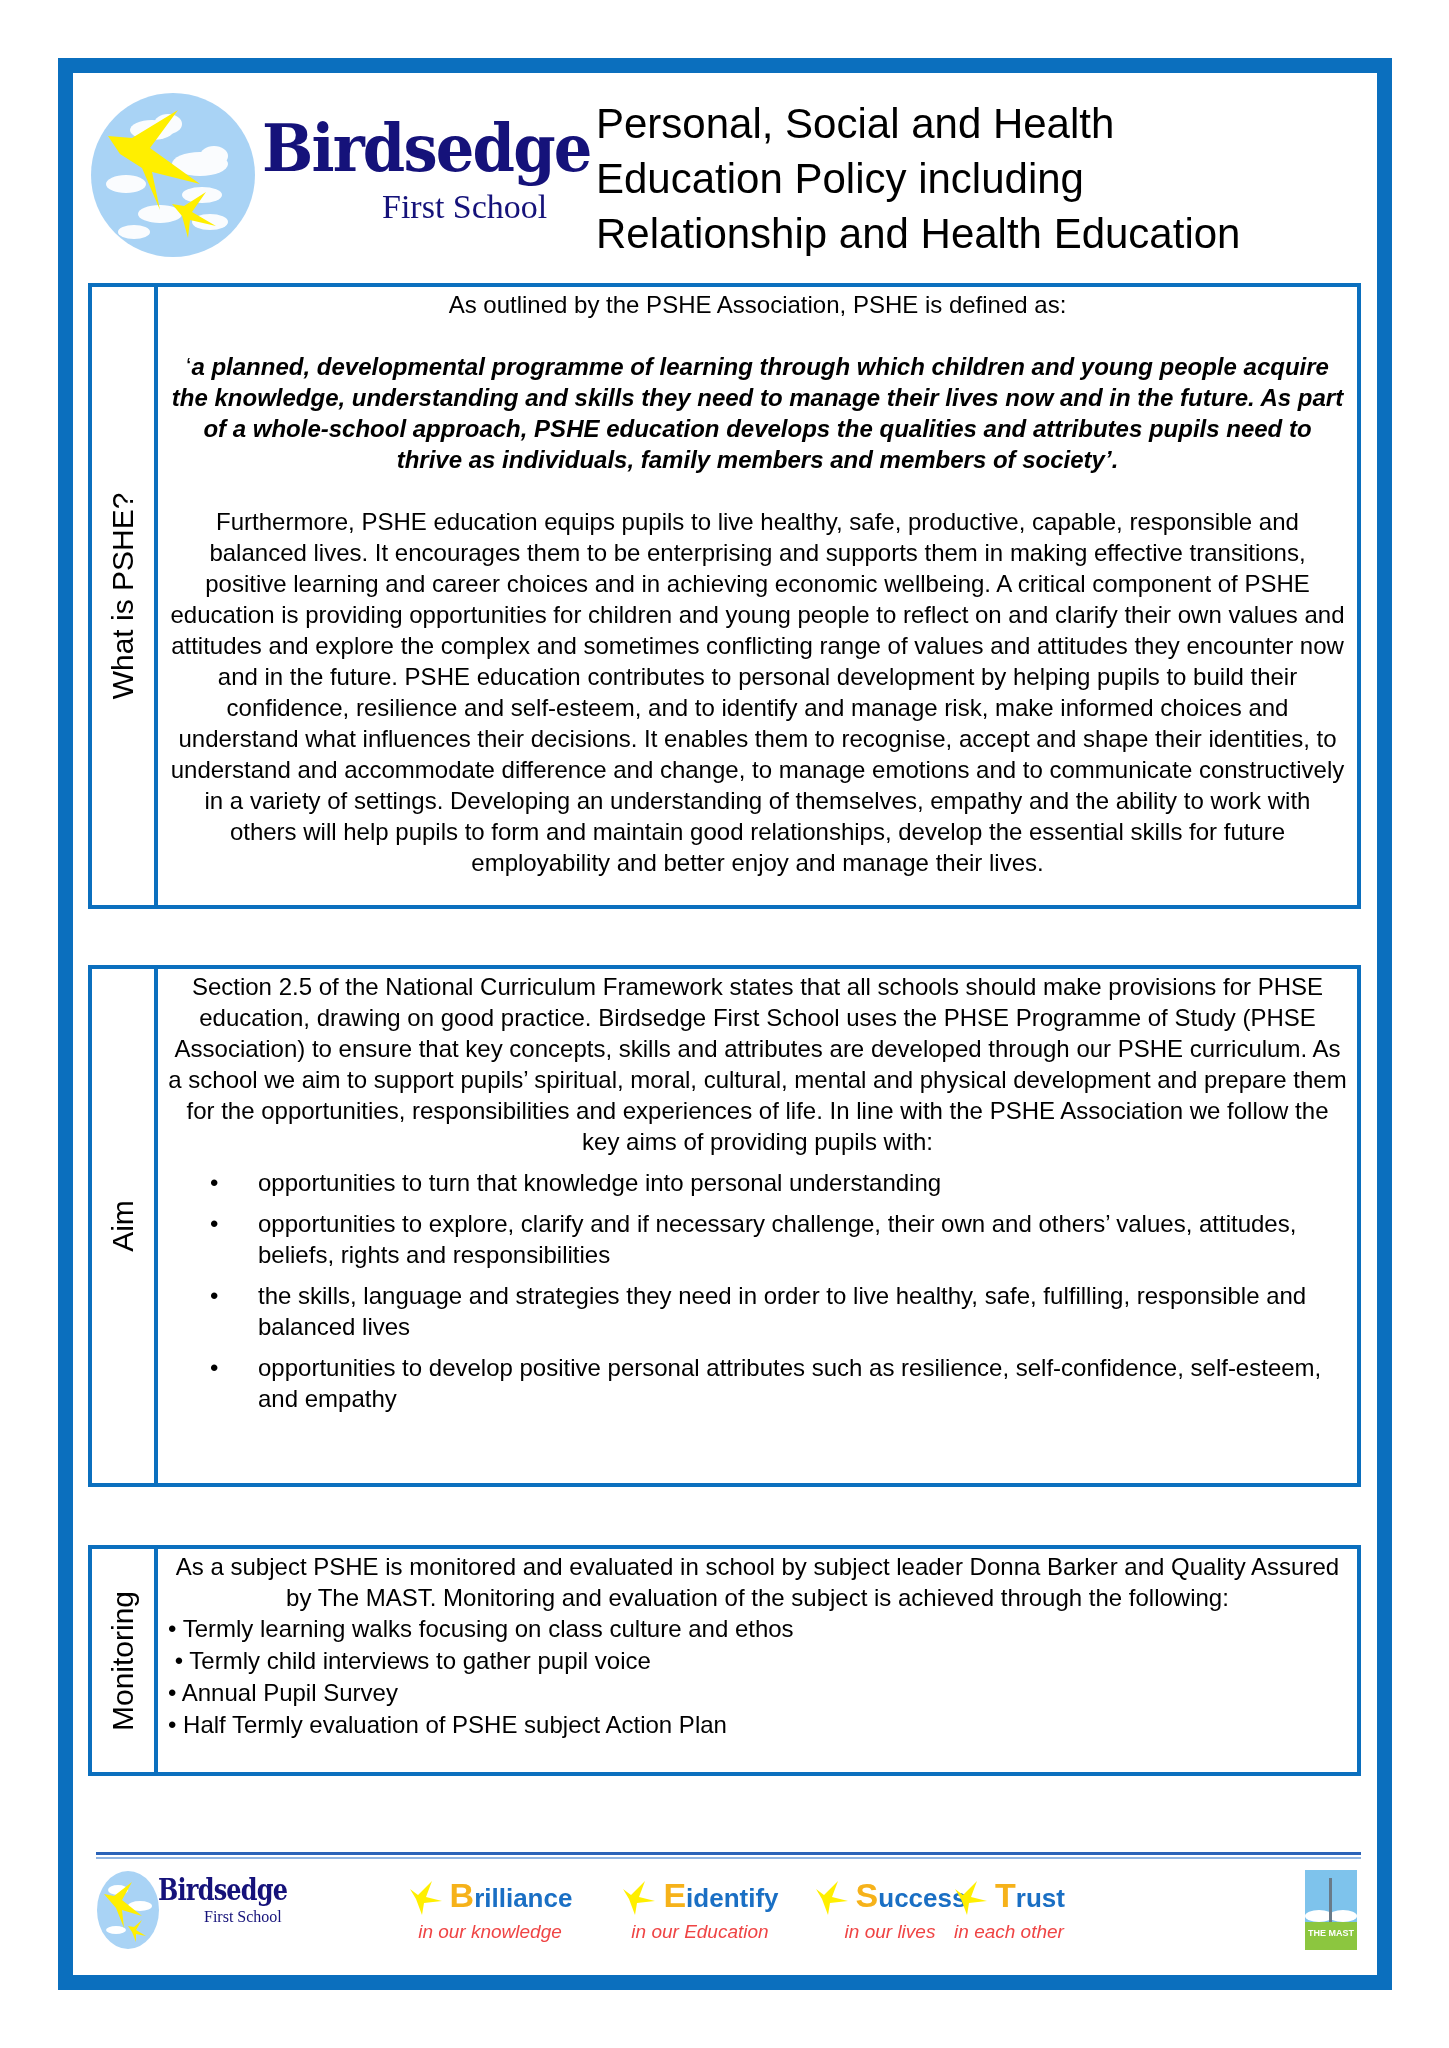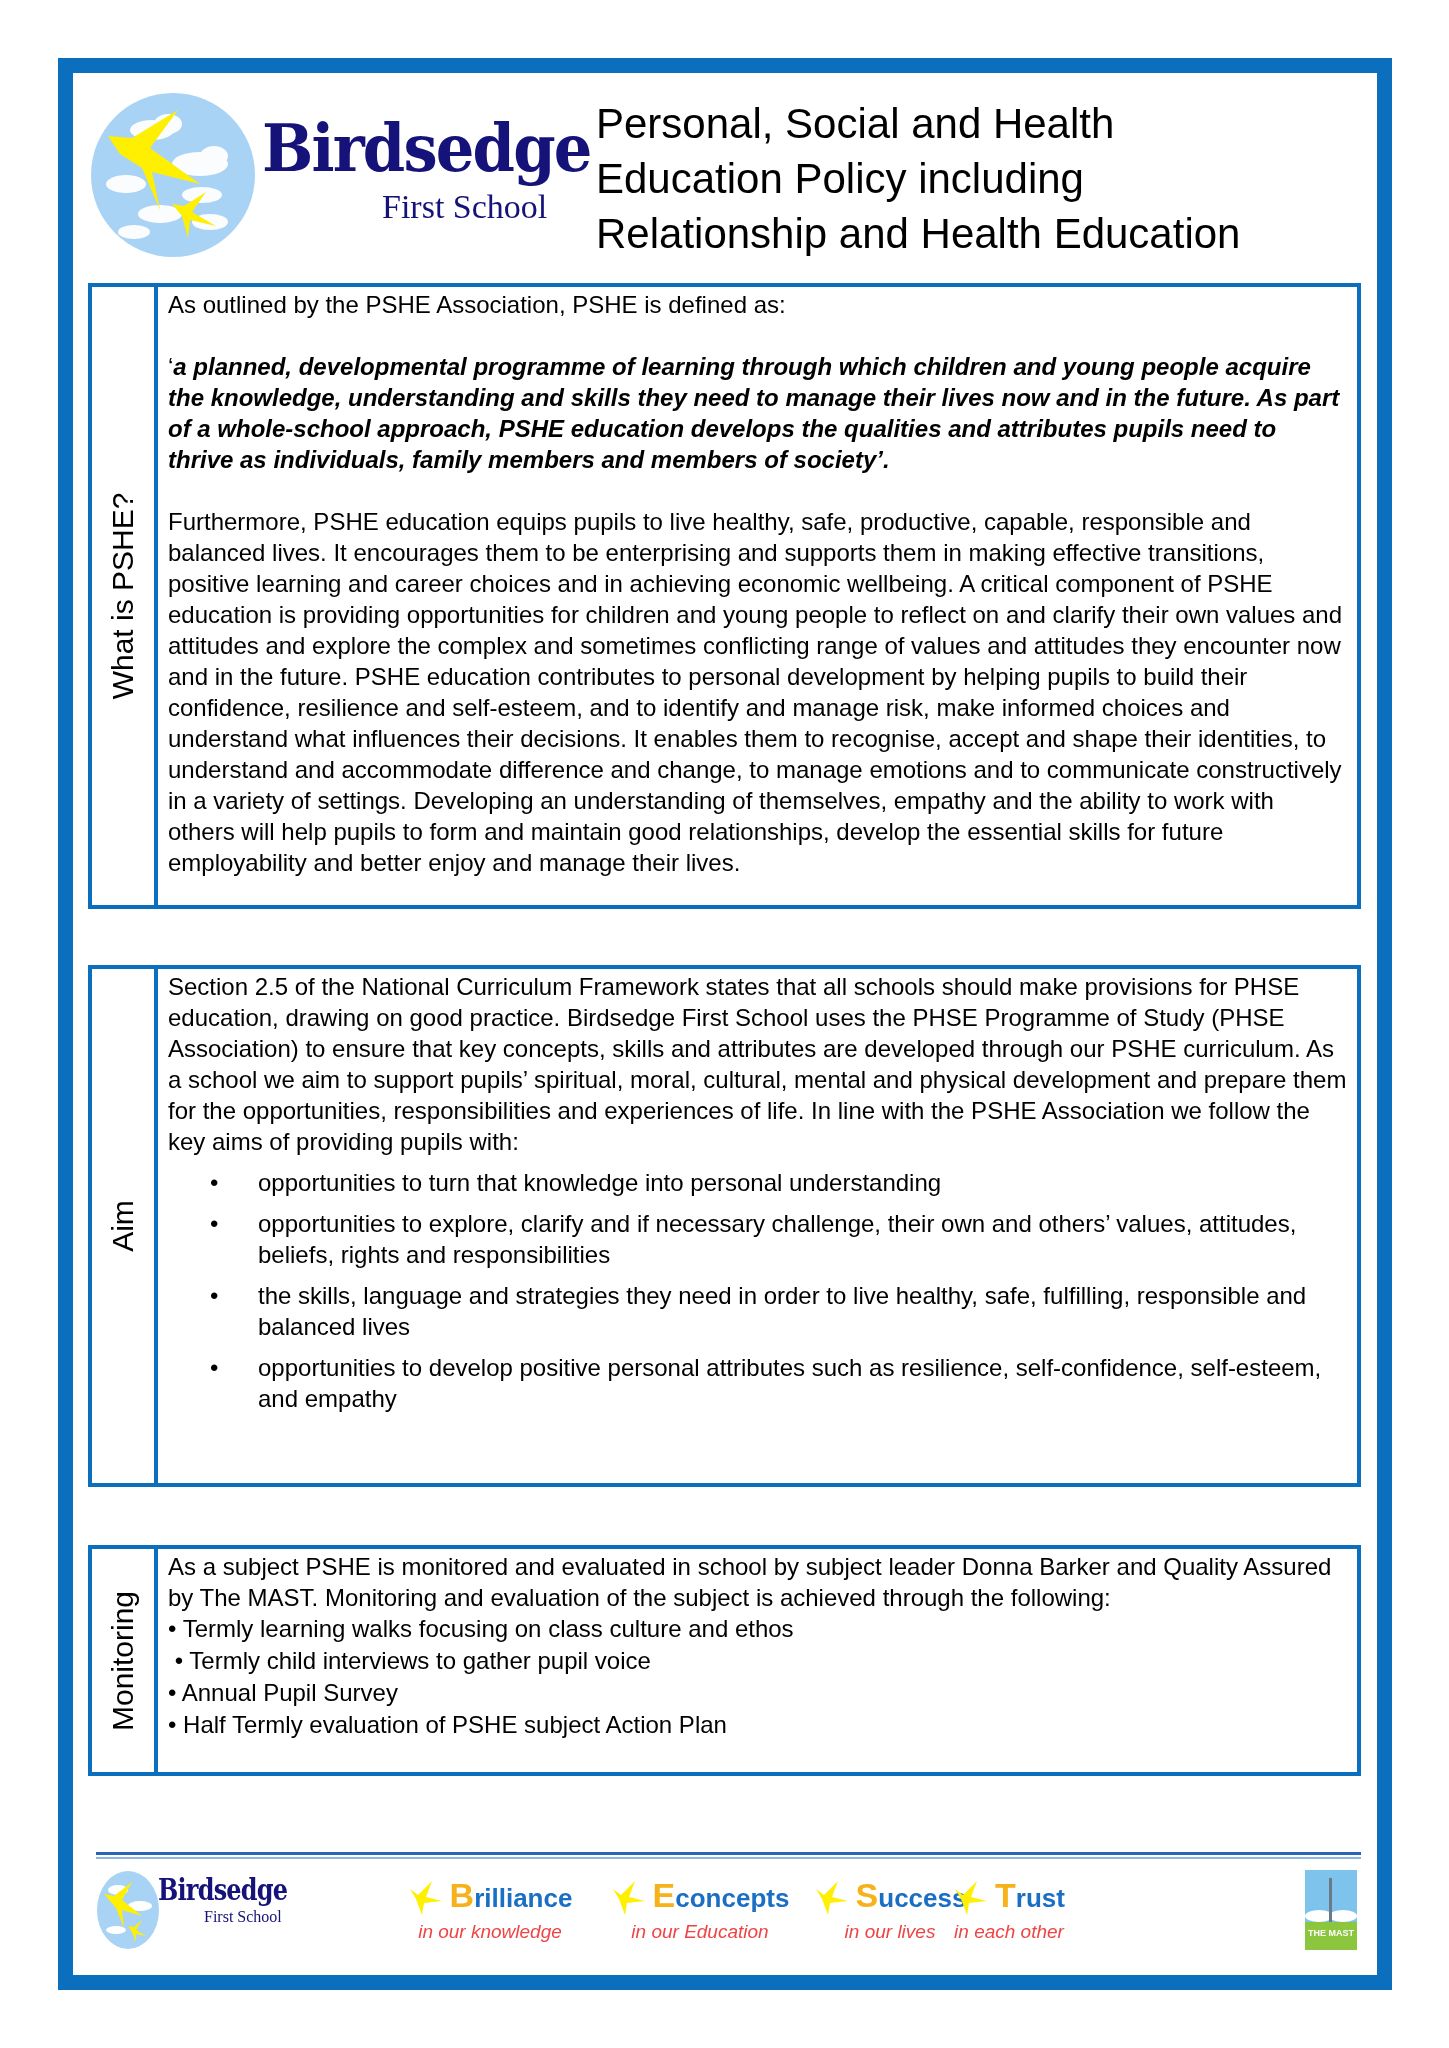--- a/index.html
+++ b/index.html
@@ -15,21 +15,21 @@
   .brand-sub { font-family:"Liberation Serif", serif; font-size:34px; color:#15127a;
                position:absolute; left:120px; top:78px; white-space:nowrap; }
   .title { position:absolute; left:596px; width:770px; top:96px; text-align:left;
            font-size:42px; line-height:55px; height:160px; overflow:hidden; }
   .section { position:absolute; left:88px; width:1265px; border:4px solid #0b6fbe;
              background:#fff; display:flex; box-sizing:border-box; width:1273px; }
   .sec-label { width:62px; border-right:4px solid #0b6fbe; position:relative; flex:none; }
   .sec-label span { position:absolute; left:50%; top:50%; white-space:nowrap;
                     transform:translate(-50%,-50%) rotate(-90deg); font-size:30px; }
   .sec-body { padding:2px 10px 0 10px; font-size:24px; line-height:31px; flex:1; }
-  .sec-body p { margin:0; }
+  .sec-body p { margin:0;text-align:center; }
   .quote { font-weight:bold; font-style:italic; }
   .gap { height:31px; }
   ul.aim { list-style:none; margin:0; padding:0; }
   ul.aim li { position:relative; padding-left:90px; margin-top:10px; line-height:31px; }
   ul.aim li::before { content:"•"; position:absolute; left:42px; top:0; font-size:24px; }
   ul.mon { list-style:none; margin:0; padding:0; }
   ul.mon li { line-height:32px; }
   .footer-line { position:absolute; left:96px; width:1265px; top:1852px; height:3px;
                  background:#2a63b8; }
   .footer-line2 { position:absolute; left:96px; width:1265px; top:1857px; height:2px;
@@ -147,21 +147,21 @@
     <span class="value-word"><span class="init">B</span><span>rilliance</span></span>
   </div>
   <div class="value-sub">in our knowledge</div>
 </div>
 
 <div class="value" style="left:605px;width:190px;">
   <div class="value-head">
     <svg width="36" height="36" viewBox="0 0 36 36">
         <path d="M2 10 L10 16 L24 2 L18 18 L34 22 L16 24 L14 36 L8 20 Z" fill="#ffef00"></path>
       </svg>
-    <span class="value-word"><span class="init">E</span><span>concepts</span></span>
+    <span class="value-word"><span class="init">E</span><span>identify</span></span>
   </div>
   <div class="value-sub">in our Education</div>
 </div>
 
 <div class="value" style="left:805px;width:170px;">
   <div class="value-head">
     <svg width="36" height="36" viewBox="0 0 36 36">
         <path d="M2 10 L10 16 L24 2 L18 18 L34 22 L16 24 L14 36 L8 20 Z" fill="#ffef00"></path>
       </svg>
     <span class="value-word"><span class="init">S</span><span>uccess</span></span>

